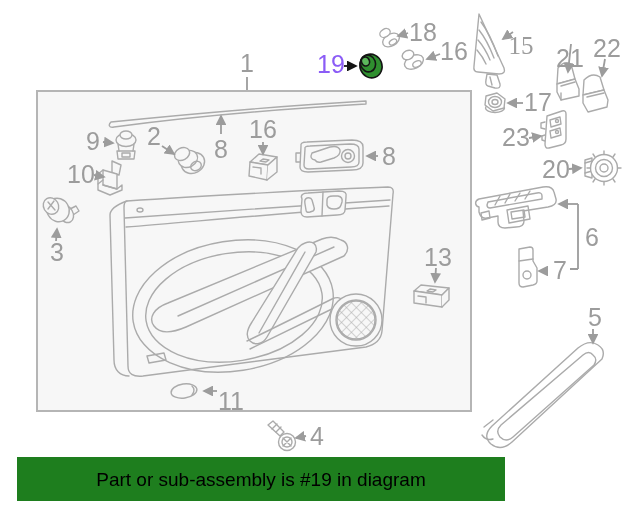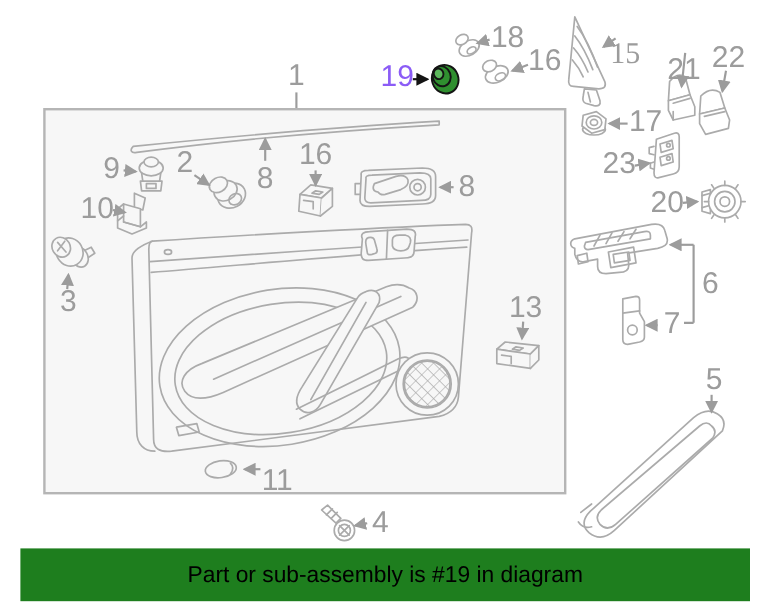--- a/index.html
+++ b/index.html
@@ -9,21 +9,21 @@
   }
   .stage svg{position:absolute;left:0;top:0;}
   #labels{position:absolute;left:0;top:0;width:640px;height:512px;pointer-events:none;}
   .callout{
     position:absolute;transform:translate(-50%,-50%);
     font-size:25px;line-height:1;color:#9c9c9c;white-space:nowrap;
     font-family:"Liberation Sans",sans-serif;
   }
   .callout.hl{color:#8b5cf6;}
   .banner{
-    position:absolute;left:17px;top:457px;width:608px;height:44px;
+    position:absolute;left:17px;top:457px;width:488px;height:44px;
     display:flex;flex-direction:row;justify-content:center;align-items:center;
     color:#000;font-size:19px;line-height:21px;text-align:center;
   }
 </style>
 </head>
 <body>
 
 <div class="stage">
 
   <svg width="640" height="512" viewBox="0 0 640 512">

